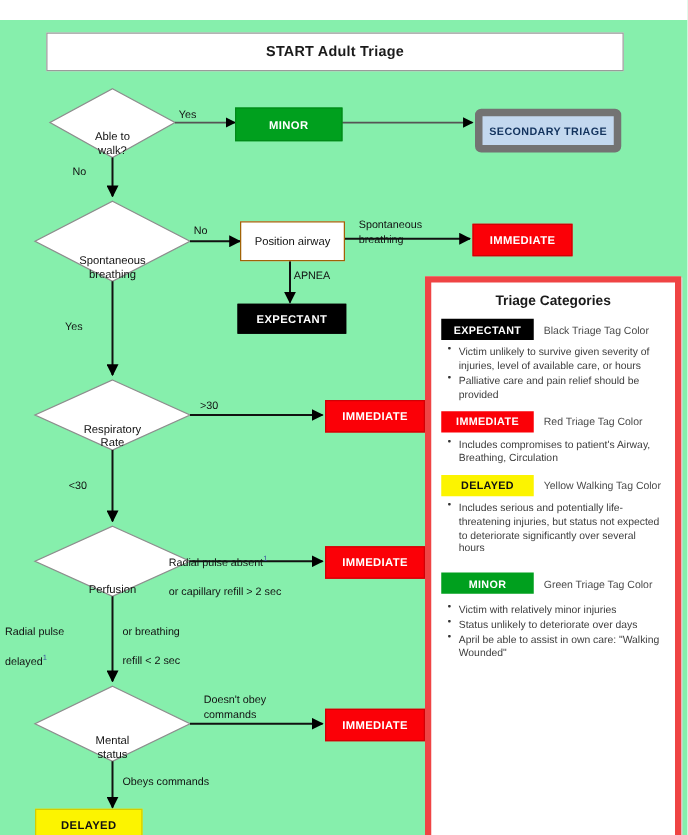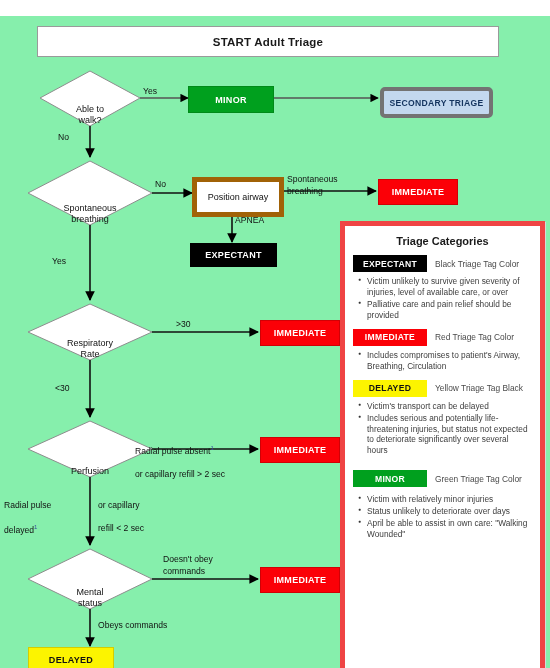--- a/index.html
+++ b/index.html
@@ -44,40 +44,40 @@
     font-size: 9px; color: #111;
     line-height: 1.25;
     z-index: 3;
     pointer-events: auto;
   }
   .diamond span { position: relative; z-index: 2; }
 
   
   .proc-box {
     position: absolute;
-    border: 5px solid #a16207;
+    border: 1px solid #a16207;
     background: #fff;
     display: flex; align-items: center; justify-content: center;
     font-size: 9px; color: #111;
     z-index: 3;
   }
 
   
   .tag {
     position: absolute;
     display: flex; align-items: center; justify-content: center;
     font-size: 9px; font-weight: bold; letter-spacing: .3px;
     z-index: 3;
   }
   .tag-immediate { background: #fb0007; color: #fff; border: 1px solid #d10005; }
   .tag-expectant { background: #000000; color: #fff; border: 1px solid #000; }
   .tag-minor     { background: #00a01e; color: #fff; border: 1px solid #008a19; }
   .tag-delayed   { background: #fcf400; color: #111; border: 1px solid #d4cc00; }
   .tag-secondary {
-    background: #c3d8ef; color: #13335e; border: 4px solid #737373;
+    background: #c3d8ef; color: #13335e; border: 6px solid #737373;
     border-radius: 5px; font-size: 8.6px;
   }
 
   
   .edge-label {
     position: absolute;
     font-size: 8.6px; color: #111;
     line-height: 1.35;
     z-index: 4;
     white-space: pre-line;
@@ -244,75 +244,74 @@
 
   <div class="edge-label" style="left:155px; top:163px;">No</div>
 
   <div class="edge-label" style="left:52px; top:240px;">Yes</div>
 
   <div class="edge-label" style="left:235px; top:199px;">APNEA</div>
 
   <div class="edge-label" style="left:287px; top:158px; text-align:left;">Spontaneous
 breathing</div>
 
-  <div class="edge-label" style="left:176px; top:303px;">&gt;30</div>
+  <div class="edge-label" style="left:160px; top:303px;">&gt;30</div>
 
   <div class="edge-label" style="left:55px; top:367px;">&lt;30</div>
 
   <div class="edge-label" style="left:135px; top:416px;">
     <span>Radial pulse absent</span><span class="sup">1</span><br>
     <span>or capillary refill &gt; 2 sec</span>
   </div>
 
   <div class="edge-label" style="left:4px; top:472px;">
     <span>Radial pulse</span><br>
     <span>delayed</span><span class="sup">1</span>
   </div>
 
   <div class="edge-label" style="left:98px; top:472px;">
-    <span>or capillary</span><br>
+    <span>or breathing</span><br>
     <span>refill &lt; 2 sec</span>
   </div>
 
   <div class="edge-label" style="left:163px; top:538px;">Doesn't obey
 commands</div>
 
   <div class="edge-label" style="left:98px; top:604px;">Obeys commands</div>
 
   <div class="legend-panel">
     <div class="legend-title">Triage Categories</div>
 
     <div class="legend-entry">
       <div class="legend-row">
         <div class="legend-chip" style="background:#000000; color:#ffffff;">EXPECTANT</div>
         <div class="legend-tagname">Black Triage Tag Color</div>
       </div>
       <ul class="legend-bullets">
-        <li>Victim unlikely to survive given severity of injuries, level of available care, or over</li>
+        <li>Victim unlikely to survive given severity of injuries, level of available care, or hours</li>
         <li>Palliative care and pain relief should be provided</li>
       </ul>
     </div>
 
     <div class="legend-entry">
       <div class="legend-row">
         <div class="legend-chip" style="background:#fb0007; color:#ffffff;">IMMEDIATE</div>
         <div class="legend-tagname">Red Triage Tag Color</div>
       </div>
       <ul class="legend-bullets">
         <li>Includes compromises to patient's Airway, Breathing, Circulation</li>
       </ul>
     </div>
 
     <div class="legend-entry">
       <div class="legend-row">
         <div class="legend-chip" style="background:#fcf400; color:#111111;">DELAYED</div>
-        <div class="legend-tagname">Yellow Triage Tag Black</div>
+        <div class="legend-tagname">Yellow Walking Tag Color</div>
       </div>
       <ul class="legend-bullets">
-        <li>Victim's transport can be delayed</li>
         <li>Includes serious and potentially life-threatening injuries, but status not expected to deteriorate significantly over several hours</li>
       </ul>
     </div>
 
     <div class="legend-entry" style="margin-top:14px;">
       <div class="legend-row">
         <div class="legend-chip" style="background:#00a01e; color:#ffffff;">MINOR</div>
         <div class="legend-tagname">Green Triage Tag Color</div>
       </div>
       <ul class="legend-bullets" style="margin-top:7px;">

